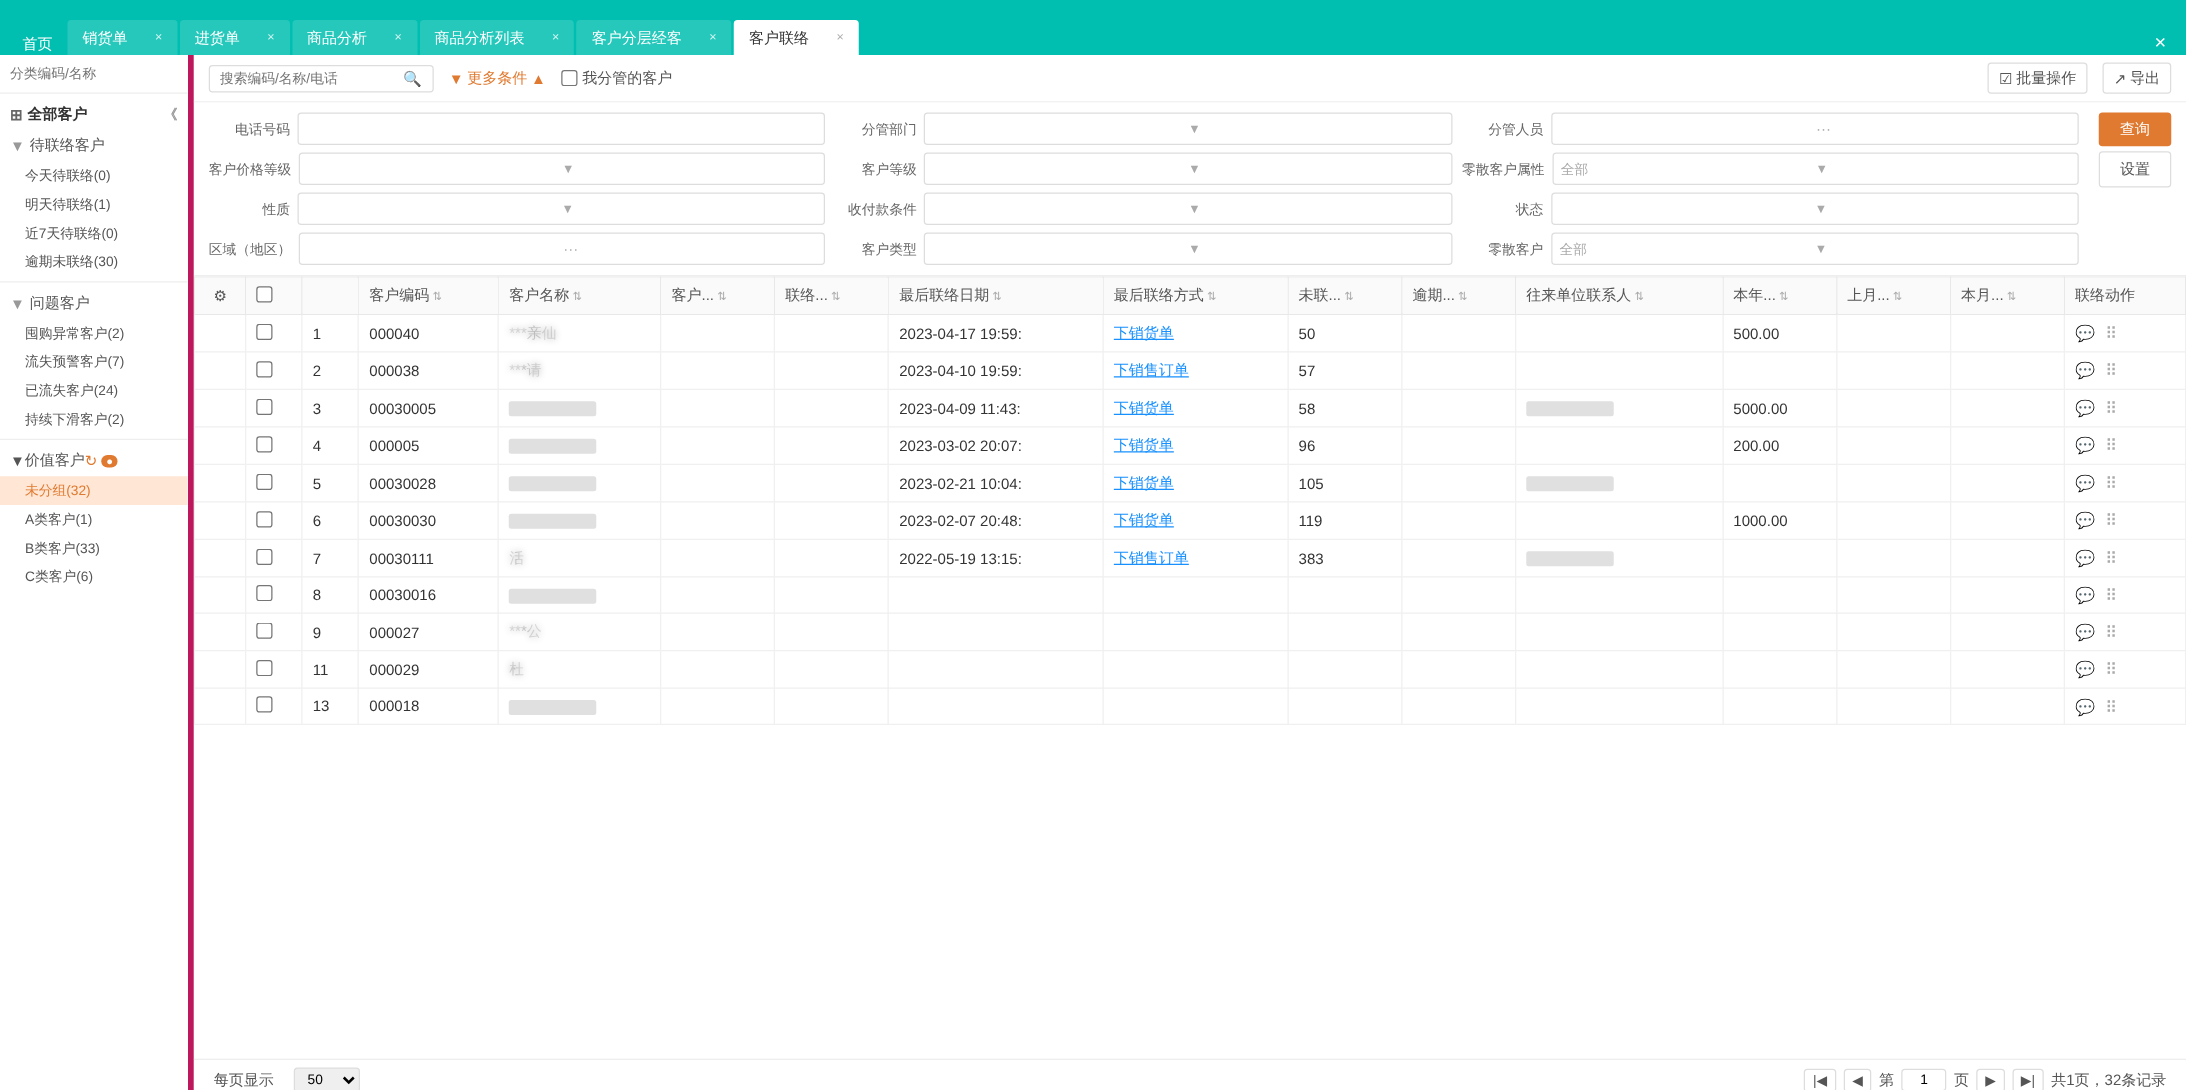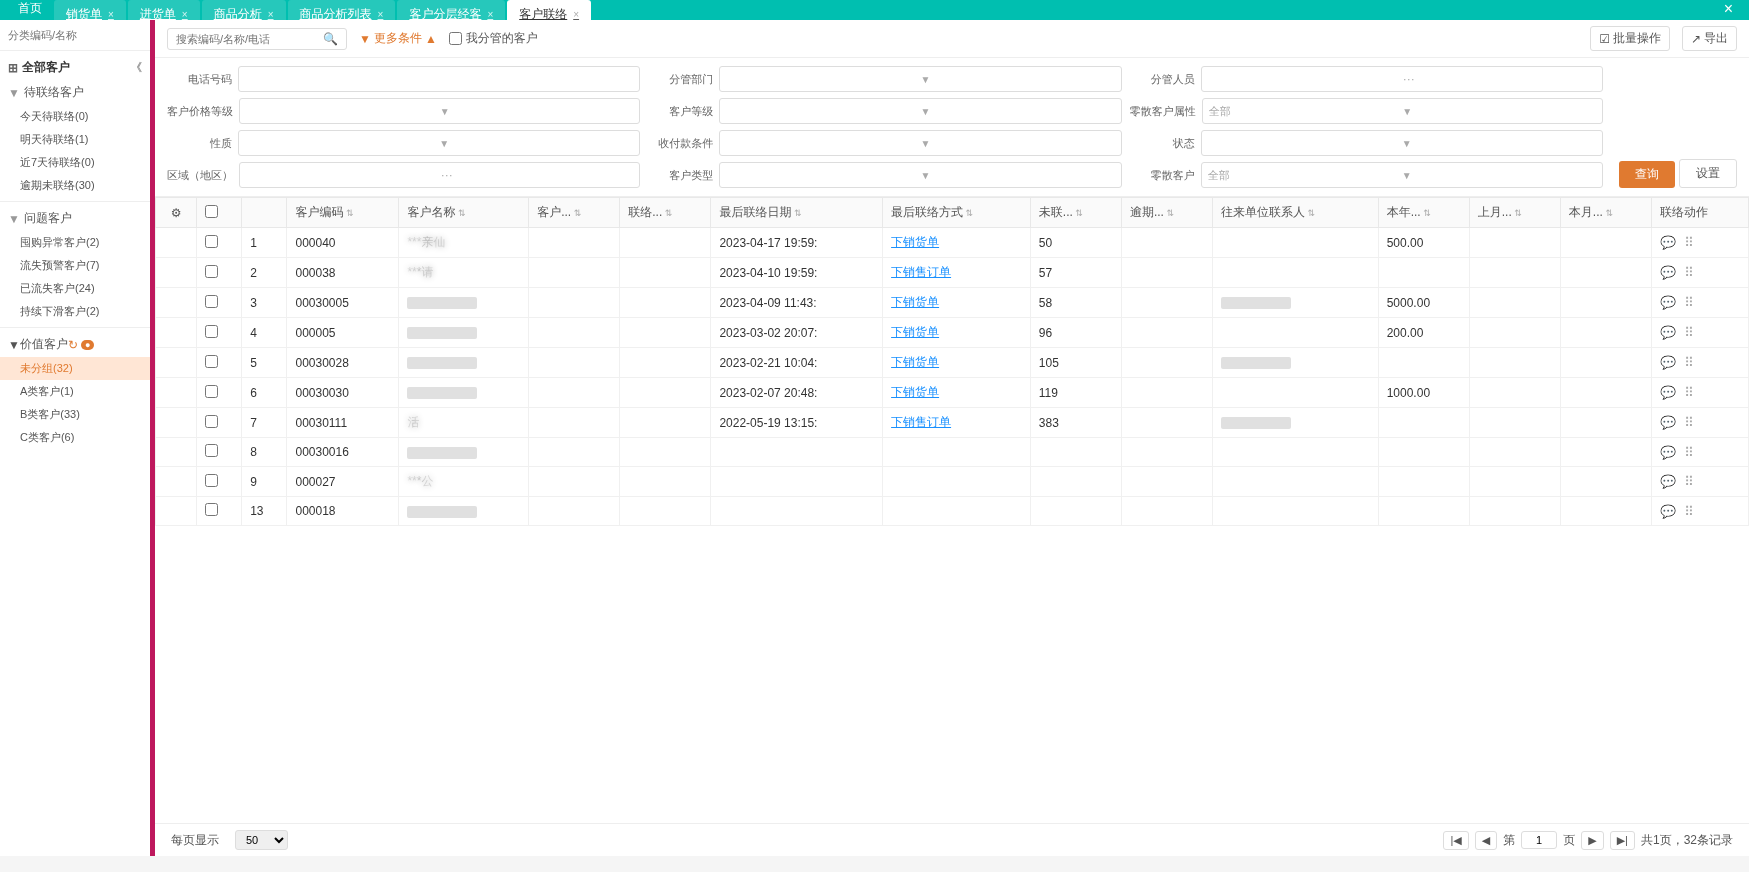--- a/index.html
+++ b/index.html
@@ -1,38 +1,37 @@
 <!DOCTYPE html>
 <html><head>
   <meta charset="utf-8">
   <style>
     * { box-sizing: border-box; margin: 0; padding: 0; font-family: 'Microsoft YaHei', Arial, sans-serif; font-size: 12px; }
     body { background: #f5f5f5; overflow: hidden; }
 
     
     .top-nav {
       display: flex;
-      align-items: flex-start;
+      align-items: flex-end;
       background: #00bfb0;
-      height: 20px;
+      height: 44px;
       padding: 0 8px;
       gap: 2px;
     }
     .nav-tab {
       display: flex;
       align-items: center;
       padding: 0 12px;
       height: 28px;
       background: rgba(255,255,255,0.15);
       color: #fff;
       border-radius: 3px 3px 0 0;
       cursor: pointer;
-      gap: 6px;
+      gap: 22px;
       font-size: 12px;
-      text-decoration: underline;
     }
     .nav-tab.active {
       background: #fff;
       color: #333;
     }
     .nav-tab .close-x {
       font-size: 10px;
       color: #fff;
       opacity: 0.8;
     }
@@ -252,23 +251,23 @@
       background: #fff;
       color: #555;
       border: 1px solid #ddd;
       border-radius: 3px;
       padding: 5px 16px;
       font-size: 12px;
       cursor: pointer;
     }
     .filter-actions {
       display: flex;
+      flex-direction: column;
       gap: 4px;
       margin-left: 8px;
-      align-items: flex-end;
     }
 
     
     .table-area {
       flex: 1;
       overflow: auto;
       background: #fff;
     }
     table {
       width: 100%;
@@ -834,20 +833,43 @@
               <td>
     <div class="td-actions">
       <span class="td-icon-btn">💬</span>
       <span class="td-icon-btn">⠿</span>
     </div>
   </td>
             </tr>
             <tr>
               <td></td>
               <td><input type="checkbox" style=""></td>
+              <td>11</td>
+              <td>000029</td>
+              <td><span class="blurred">杜</span></td>
+              <td></td>
+              <td></td>
+              <td></td>
+              <td></td>
+              <td></td>
+              <td></td>
+              <td></td>
+              <td></td>
+              <td></td>
+              <td></td>
+              <td>
+    <div class="td-actions">
+      <span class="td-icon-btn">💬</span>
+      <span class="td-icon-btn">⠿</span>
+    </div>
+  </td>
+            </tr>
+            <tr>
+              <td></td>
+              <td><input type="checkbox" style=""></td>
               <td>13</td>
               <td>000018</td>
               <td><span class="blurred-block"></span></td>
               <td></td>
               <td></td>
               <td></td>
               <td></td>
               <td></td>
               <td></td>
               <td></td>

